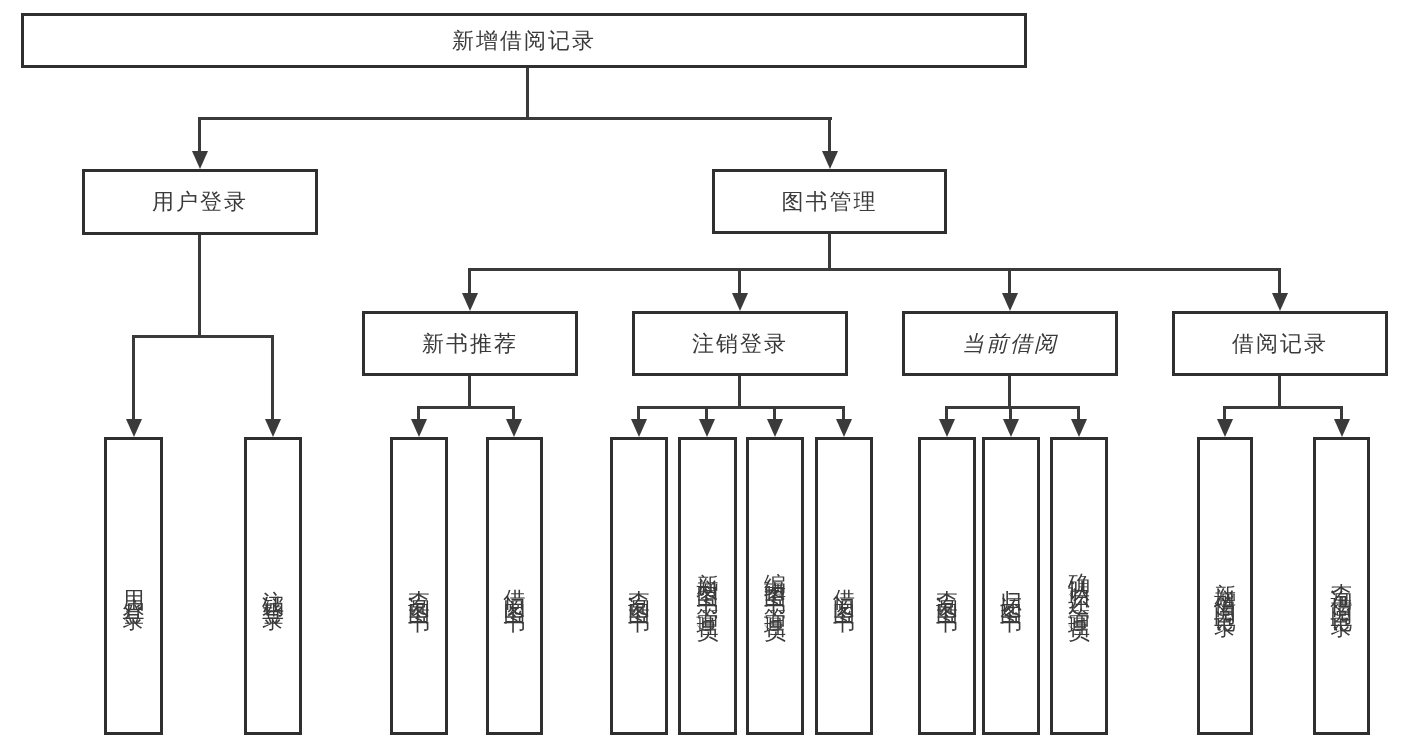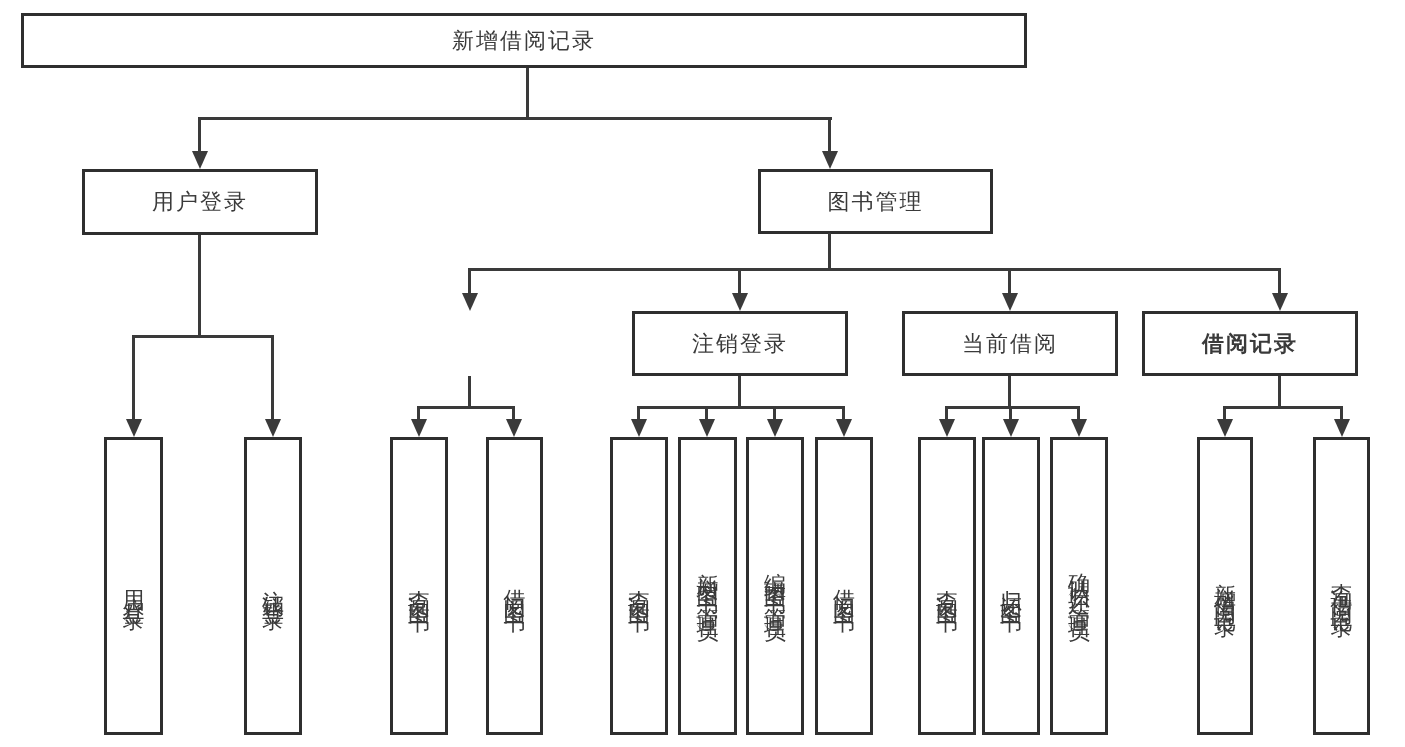--- a/index.html
+++ b/index.html
@@ -30,25 +30,25 @@
   }
 
   .watermark{
     position:absolute;right:6px;bottom:3px;z-index:10;
     color:#b5b5b5;font-size:21px;letter-spacing:1px;white-space:nowrap;
   }
 
   
   #n-root{left:21px;top:13px;width:1006px;height:55px;}
   #n-user-login{left:82px;top:169px;width:236px;height:66px;}
-  #n-book-mgmt{left:712px;top:169px;width:235px;height:65px;margin-left:46px;}
+  #n-book-mgmt{left:712px;top:169px;width:235px;height:65px;}
   #n-newbook{left:362px;top:311px;width:216px;height:65px;}
   #n-borrow{left:632px;top:311px;width:216px;height:65px;}
-  #n-current{left:902px;top:311px;width:216px;height:65px;}
-  #n-records{left:1142px;top:311px;width:216px;height:65px;font-weight:bold;}
+  #n-current{left:902px;top:311px;width:216px;height:65px;font-style:italic;}
+  #n-records{left:1172px;top:311px;width:216px;height:65px;}
 
   .leaf{top:437px;height:298px;}
   #l-ul-login{left:104px;width:59px;}
   #l-ul-logout{left:244px;width:58px;}
   #l-nb-query{left:390px;width:58px;}
   #l-nb-borrow{left:486px;width:57px;}
   #l-bb-query{left:610px;width:58px;}
   #l-bb-add{left:678px;width:59px;}
   #l-bb-edit{left:746px;width:58px;}
   #l-bb-borrow{left:815px;width:58px;}
@@ -92,20 +92,23 @@
   <div class="hline" style="left:468px;top:268px;width:813px;"></div>
   <div class="vline" style="left:468px;top:270px;height:23px;"></div>
   <div class="ah" style="left:462px;top:293px;"></div>
   <div class="vline" style="left:738px;top:270px;height:23px;"></div>
   <div class="ah" style="left:732px;top:293px;"></div>
   <div class="vline" style="left:1008px;top:270px;height:23px;"></div>
   <div class="ah" style="left:1002px;top:293px;"></div>
   <div class="vline" style="left:1278px;top:270px;height:23px;"></div>
   <div class="ah" style="left:1272px;top:293px;"></div>
 
+  <div class="node h" id="n-newbook">
+    <span>新书推荐</span>
+  </div>
   <div class="node h" id="n-borrow">
     <span>注销登录</span>
   </div>
   <div class="node h" id="n-current">
     <span>当前借阅</span>
   </div>
   <div class="node h" id="n-records">
     <span>借阅记录</span>
   </div>
 

